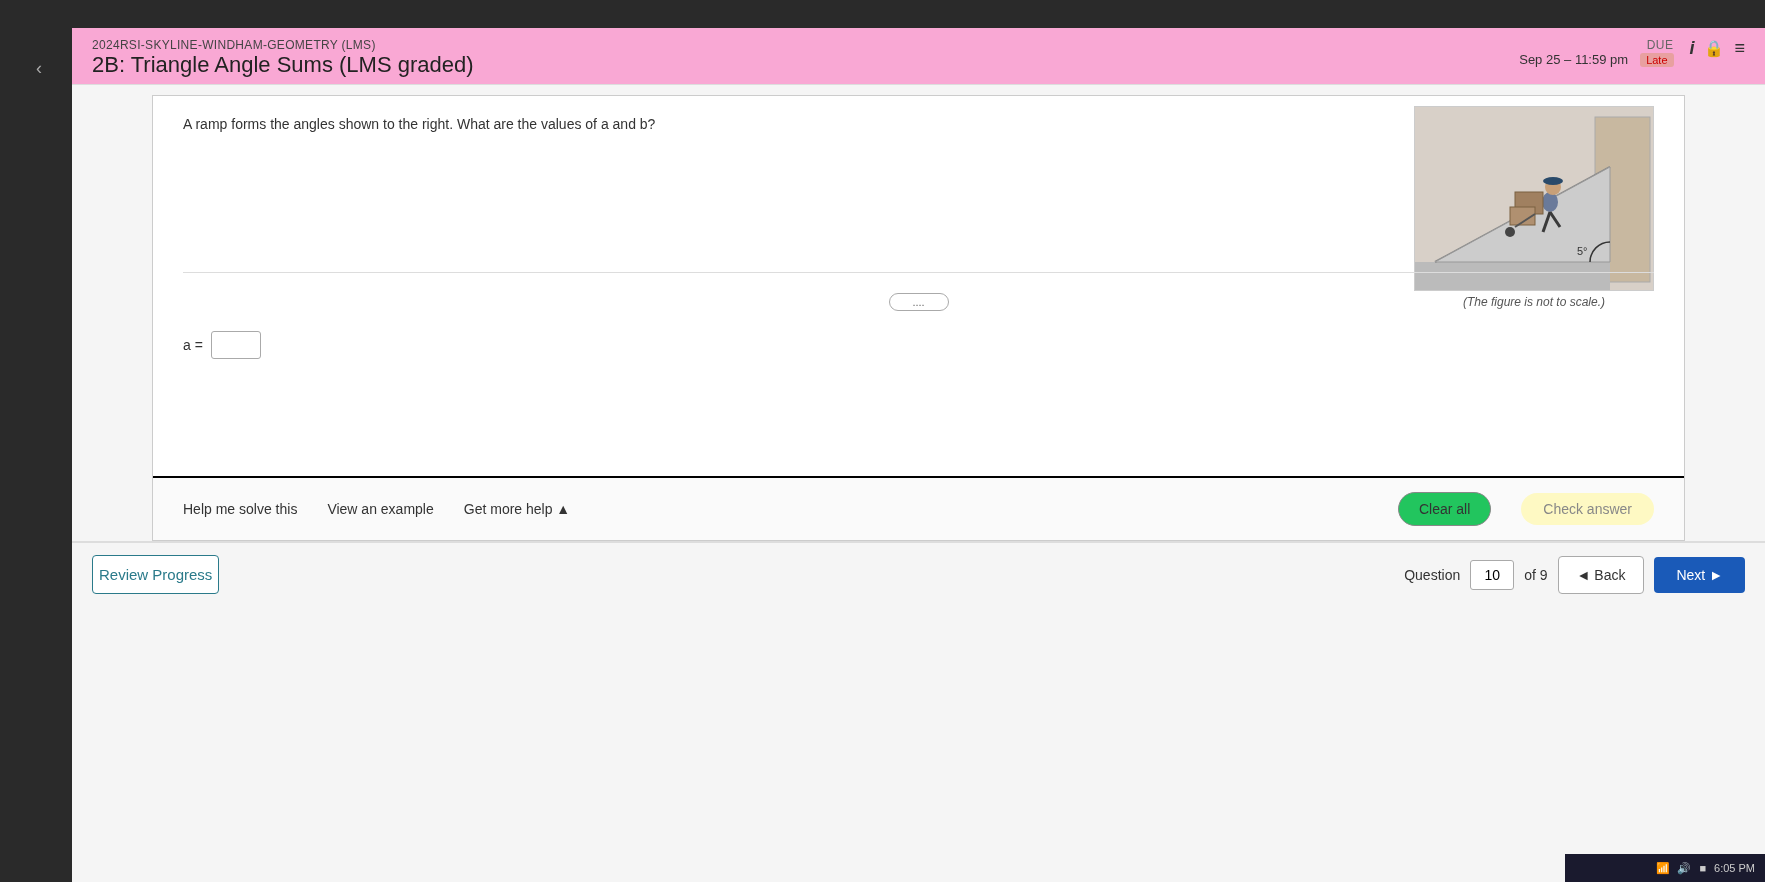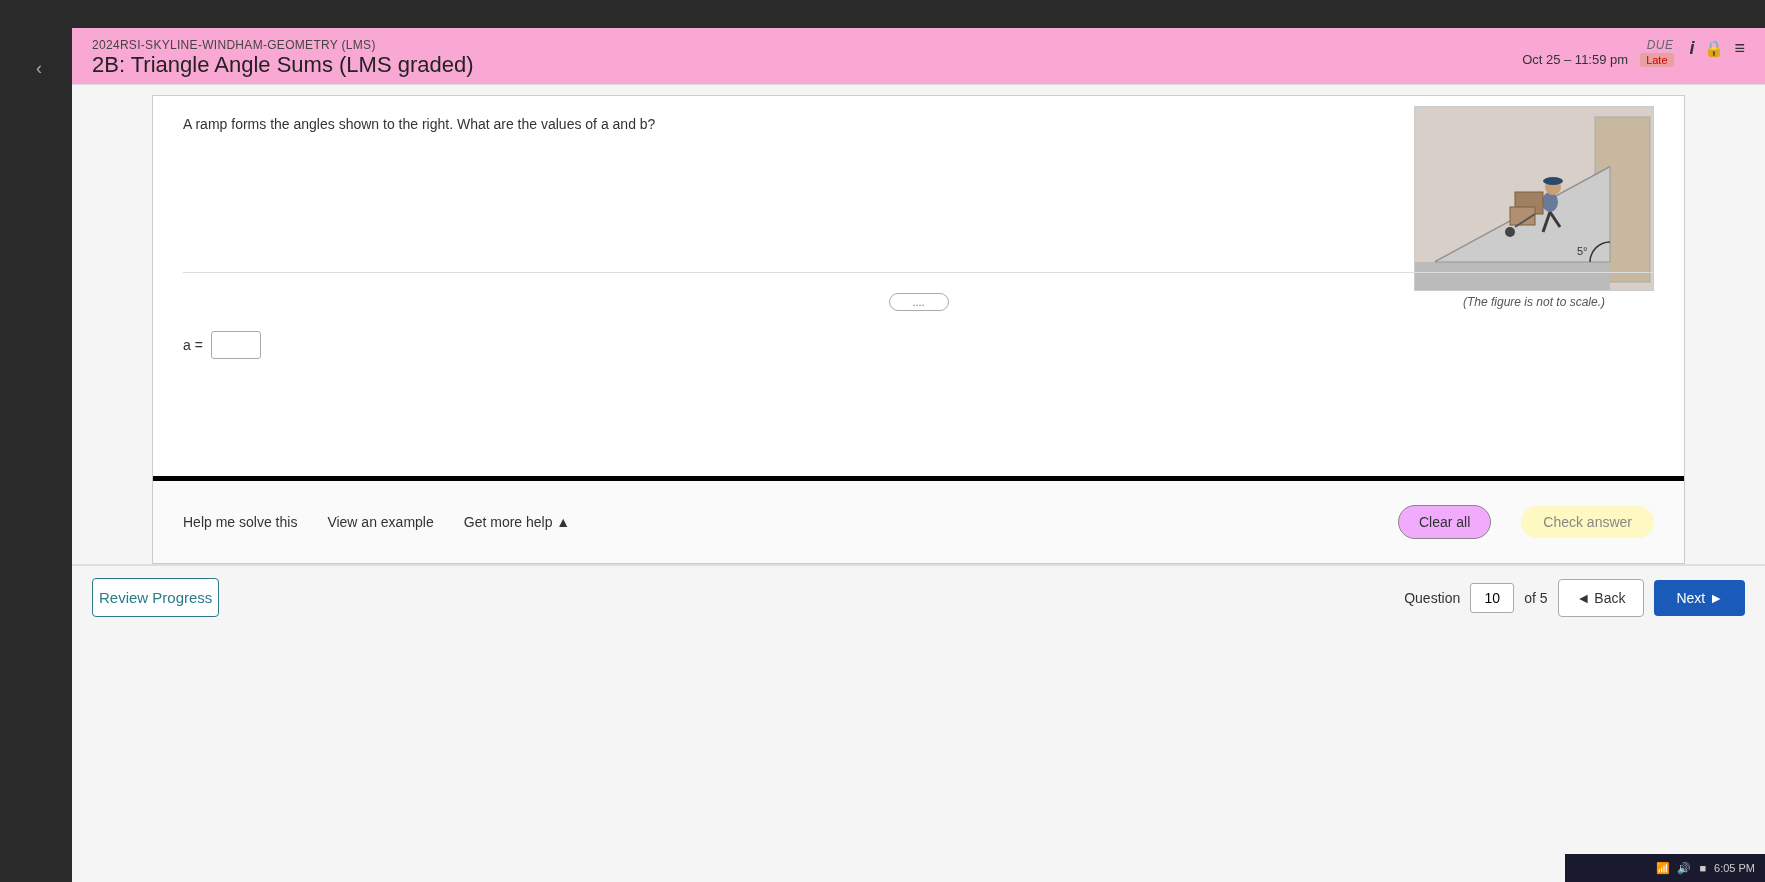--- a/index.html
+++ b/index.html
@@ -54,21 +54,20 @@
       display: flex;
       flex-direction: column;
       align-items: flex-end;
     }
 
     .due-label {
       font-size: 12px;
       color: #666;
       text-transform: uppercase;
       letter-spacing: 0.5px;
-      font-style: italic;
     }
 
     .due-date {
       font-size: 13px;
       color: #333;
     }
 
     .late-badge {
       background: #e8a0a0;
       color: #c00;
@@ -185,43 +184,43 @@
     .instruction-text {
       font-size: 12px;
       color: #555;
       margin-top: 4px;
     }
 
     .help-bar {
       display: flex;
       align-items: center;
       gap: 30px;
-      padding: 24px 30px;
-      border-top: 5px solid #000000;
+      padding: 14px 30px;
+      border-top: 2px solid #000000;
       background: #fafafa;
     }
 
     .help-link {
       font-size: 14px;
       color: #333;
       cursor: pointer;
       font-weight: 500;
     }
 
     .get-more-help {
       font-size: 14px;
       color: #333;
       cursor: pointer;
     }
 
     .spacer { flex: 1; }
 
     .clear-all-btn {
       border: 1px solid #888;
-      background: #f0abfc;
+      background: #22c55e;
       border-radius: 20px;
       padding: 8px 20px;
       font-size: 14px;
       color: #333;
       cursor: pointer;
     }
 
     .check-answer-btn {
       background: #fef9c3;
       border: none;
@@ -340,21 +339,21 @@
 
   <div class="top-bar">
     <div class="breadcrumb-title">
       <span class="breadcrumb-text">2024RSI-SKYLINE-WINDHAM-GEOMETRY (LMS)</span>
       <span class="page-title">2B: Triangle Angle Sums (LMS graded)</span>
     </div>
     <div style="display:flex;align-items:flex-start;gap:16px;">
       <div class="due-section">
         <span class="due-label">DUE</span>
         <div style="display:flex;align-items:center;gap:6px;">
-          <span class="due-date">Oct 25 – 11:59 pm</span>
+          <span class="due-date">Sep 25 – 11:59 pm</span>
           <span class="late-badge">Late</span>
         </div>
       </div>
       <div class="top-right-icons">
         <span style="font-size:18px;color:#333;font-style:italic;font-weight:bold;">i</span>
         <span style="font-size:16px;color:#333;">🔒</span>
         <span style="font-size:18px;color:#333;">≡</span>
       </div>
     </div>
   </div>
@@ -423,21 +422,21 @@
         <button class="check-answer-btn">Check answer</button>
       </div>
     </div>
   </div>
 
   <div class="bottom-bar">
     <button class="review-progress-btn">Review Progress</button>
     <div class="question-nav">
       <span class="question-label">Question</span>
       <input type="text" class="question-num-input" value="10" style="">
-      <span class="of-total">of 5</span>
+      <span class="of-total">of 9</span>
       <button class="back-btn">◄ Back</button>
       <button class="next-btn">Next ►</button>
     </div>
   </div>
 </div>
 
 <div class="taskbar">
   <span>📶</span>
   <span>🔊</span>
   <span>■</span>

